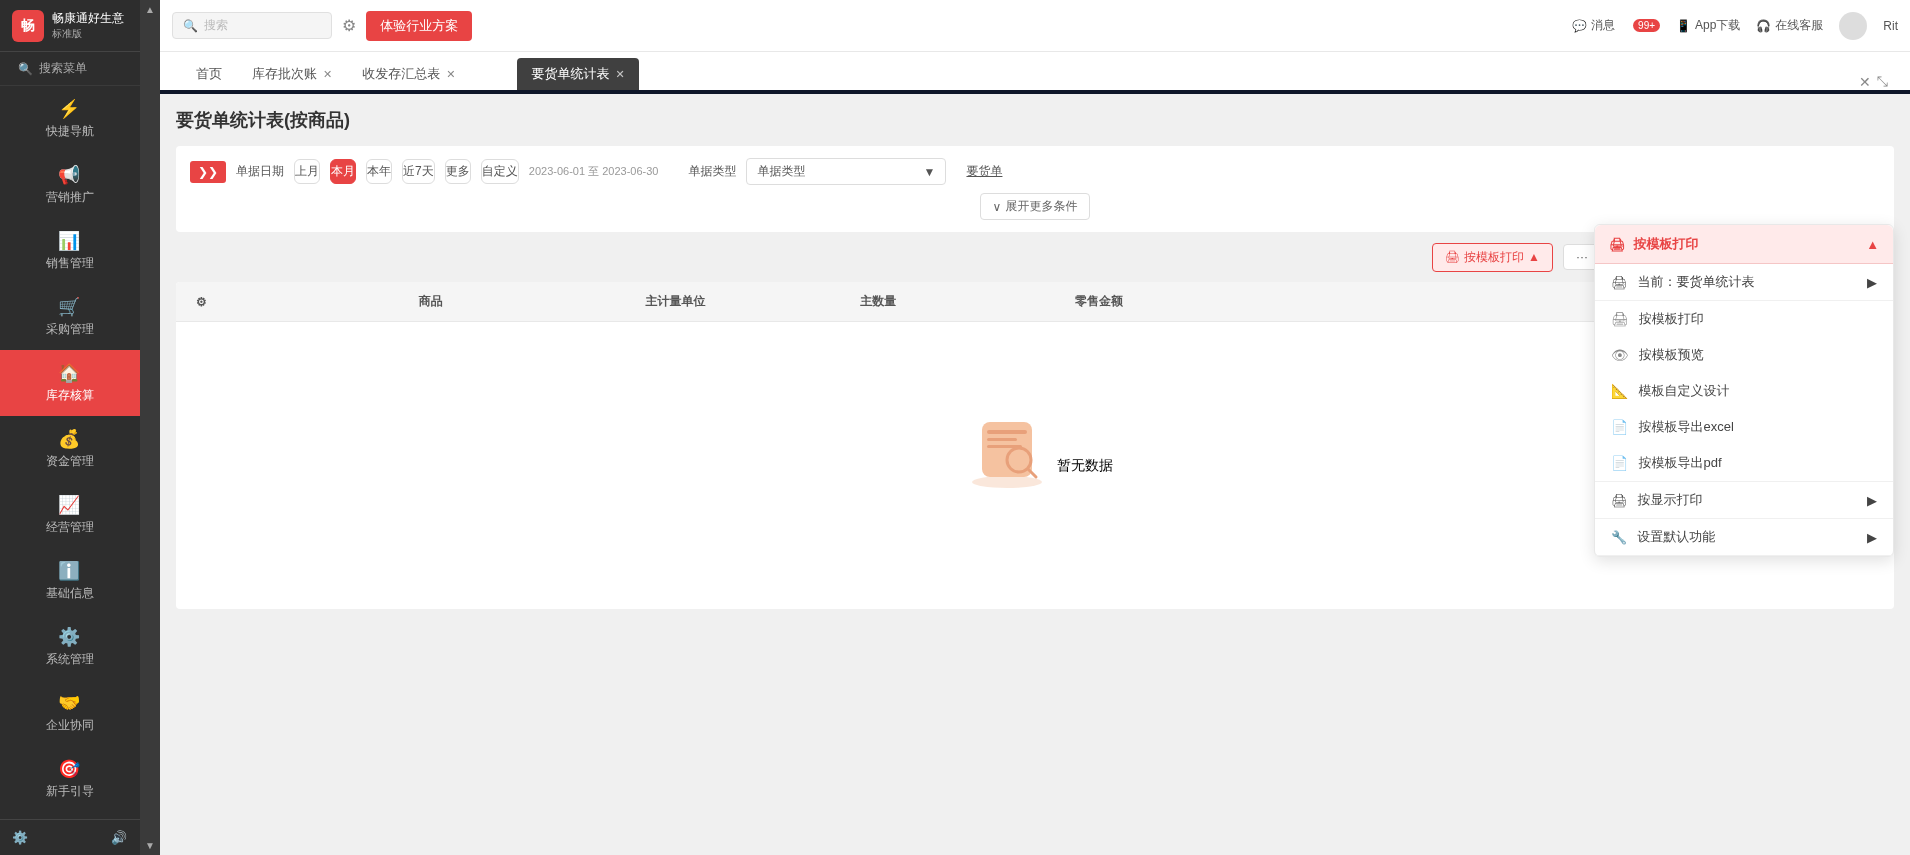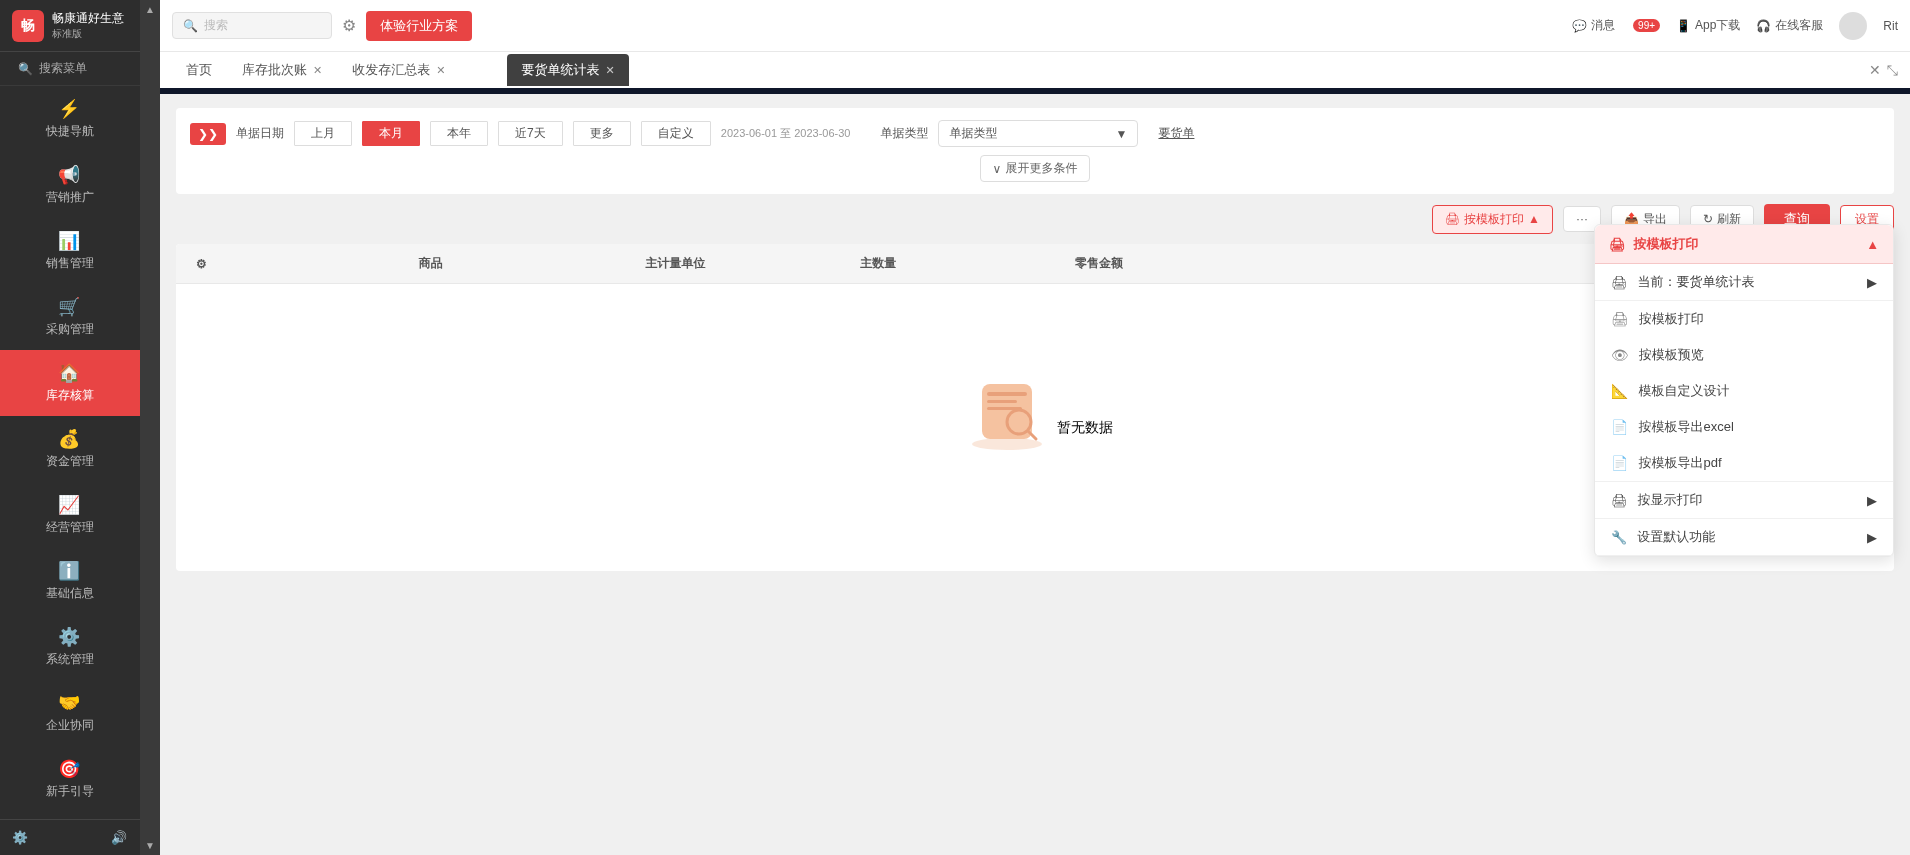--- a/index.html
+++ b/index.html
@@ -153,23 +153,23 @@
       background: #ddd;
       border-radius: 50%;
     }
     .username { font-size: 12px; color: #555; }
 
     
     .tabbar {
       height: 42px;
       background: #fff;
       display: flex;
-      align-items: center;
-      border-bottom: 6px solid #0f172a;
-      padding: 0 12px;
+      align-items: flex-end;
+      border-bottom: 4px solid #0f172a;
+      padding: 0 22px;
       gap: 2px;
       position: relative;
     }
     .tab {
       display: flex;
       align-items: center;
       padding: 0 14px;
       height: 32px;
       border-radius: 4px 4px 0 0;
       cursor: pointer;
@@ -231,24 +231,24 @@
       color: #666;
       font-size: 12px;
       cursor: pointer;
       gap: 4px;
       border: 1px solid #ddd;
       border-radius: 4px;
       padding: 4px 12px;
     }
     .date-label { font-size: 12px; color: #555; white-space: nowrap; }
     .date-btn {
-      padding: 3px 16px;
+      padding: 3px 0;
       font-size: 12px;
       border: 1px solid #ddd;
-      border-radius: 1px;
+      border-radius: 6px;
       cursor: pointer;
       background: #fff;
       color: #555;
     }
     .date-btn.active {
       background: #e84444;
       color: white;
       border-color: #e84444;
     }
     .date-range { font-size: 11px; color: #999; }
@@ -519,20 +519,21 @@
       <span class="close-icon">✕</span>
     </div>
 
     <div class="tab-window-controls">
       <span class="win-btn">✕</span>
       <span class="win-btn">⤡</span>
     </div>
   </div>
 
   <div class="content">
+    <div class="page-title">要货单统计表(按商品)</div>
 
     <div class="filter-bar">
       <div class="filter-row">
 
         <div style="display:flex;align-items:center;gap:4px;">
           <span style="background:#e84444;color:white;padding:4px 8px;border-radius:3px;cursor:pointer;font-size:12px;">❯❯</span>
         </div>
         <span class="date-label">单据日期</span>
         <button class="date-btn">上月</button>
         <button class="date-btn active">本月</button>

